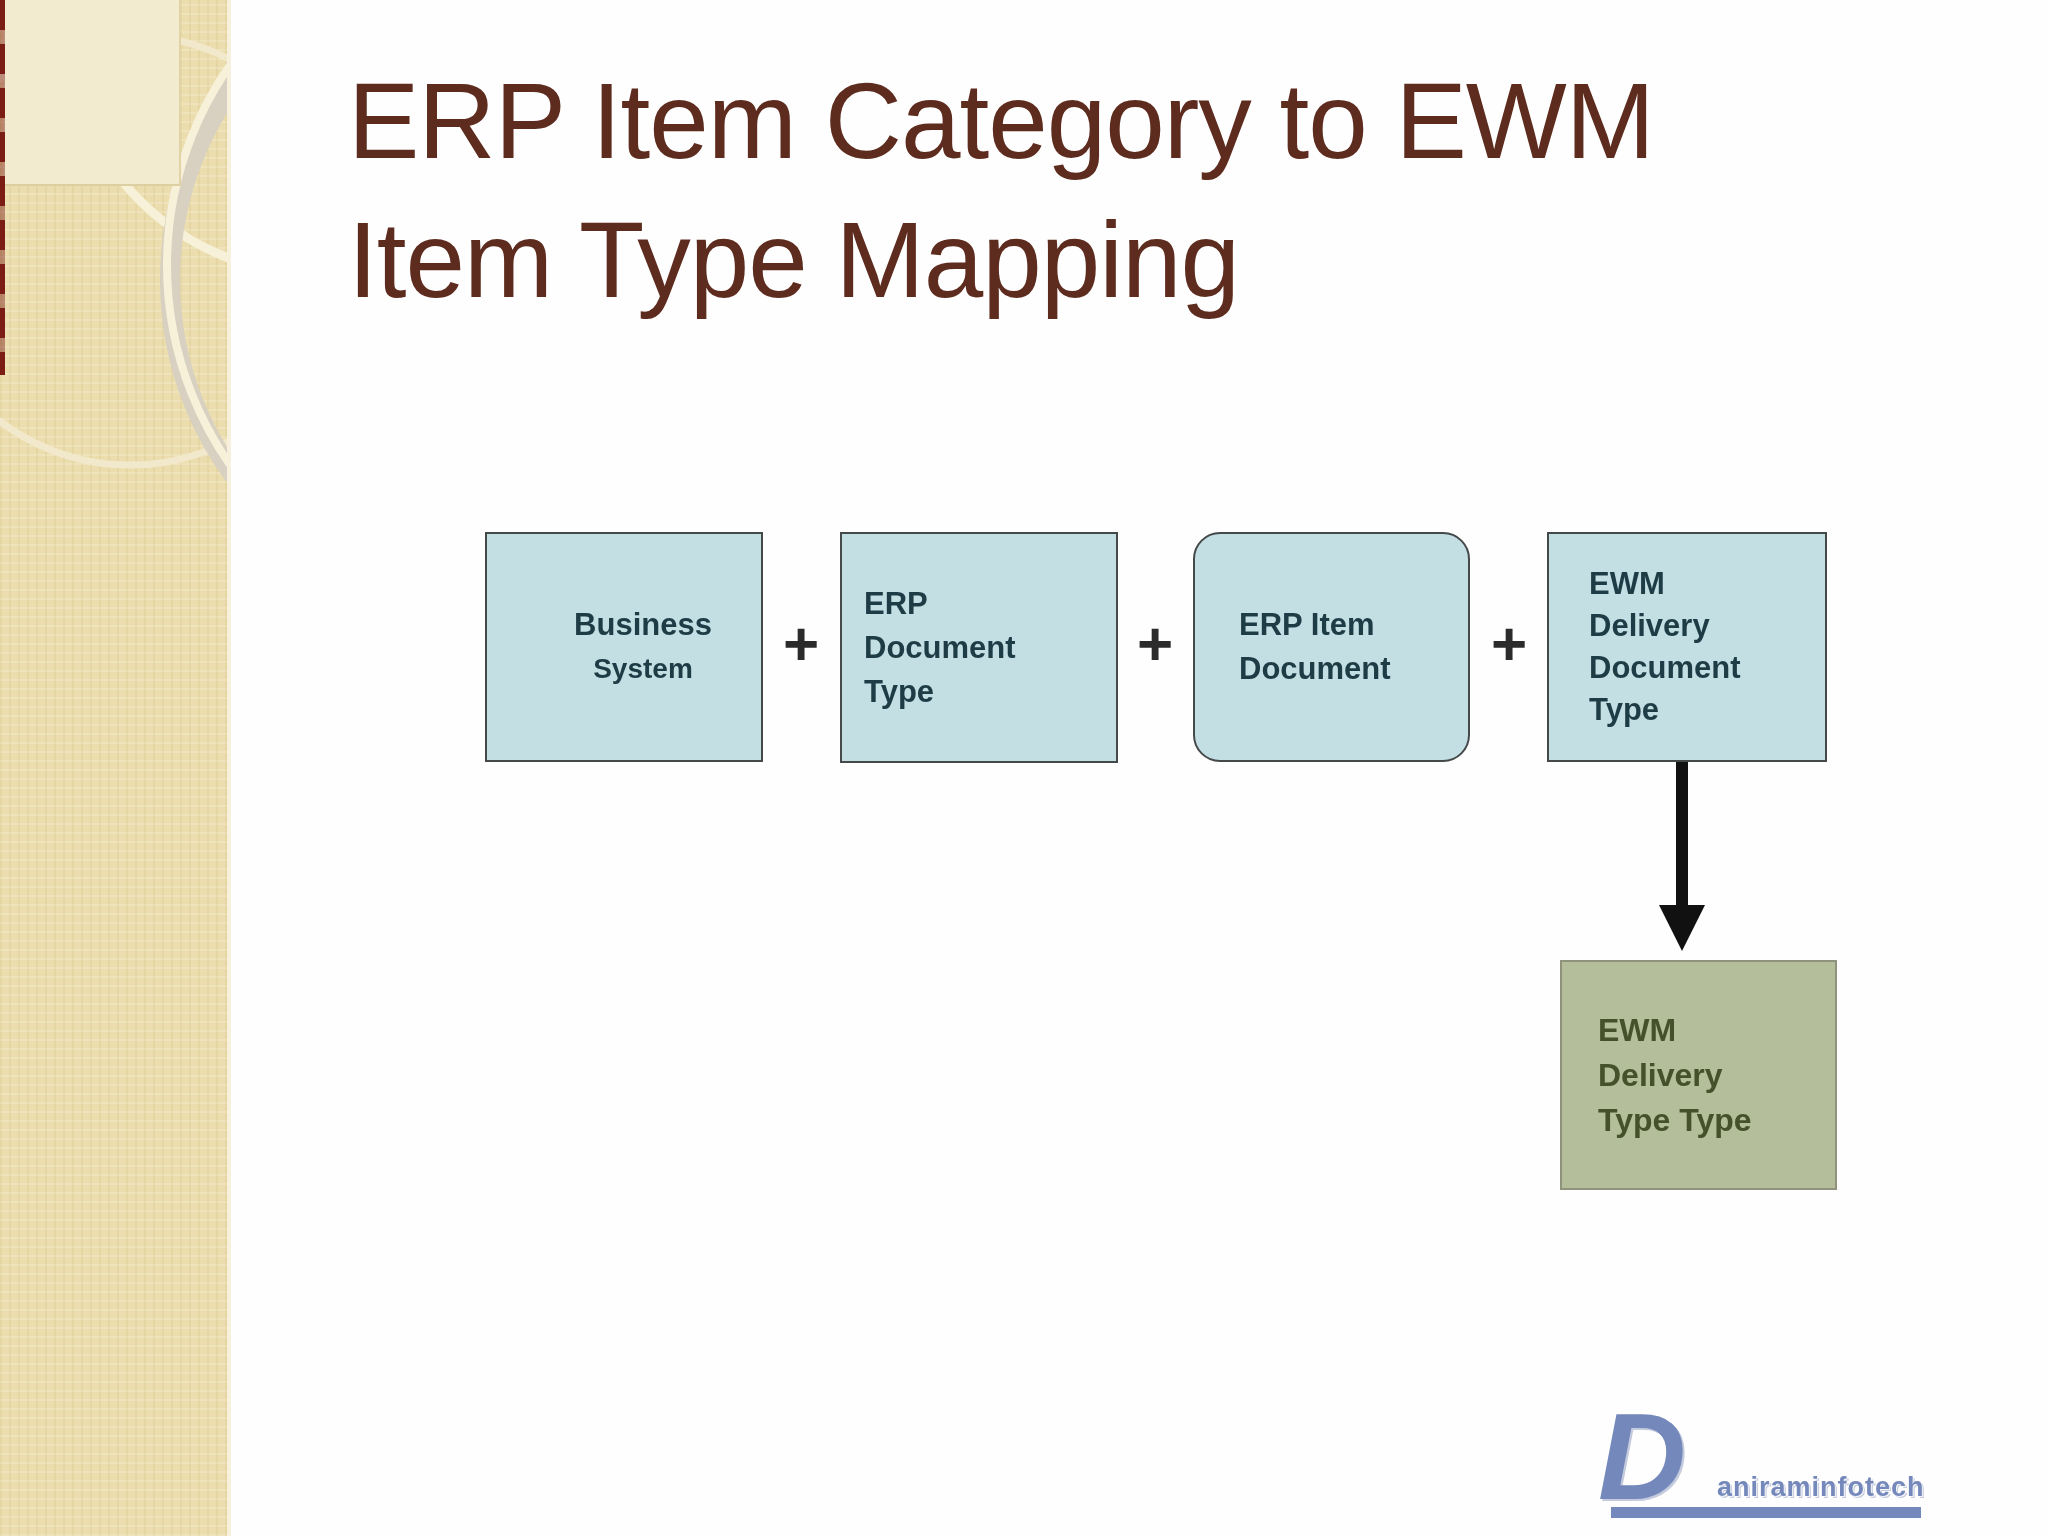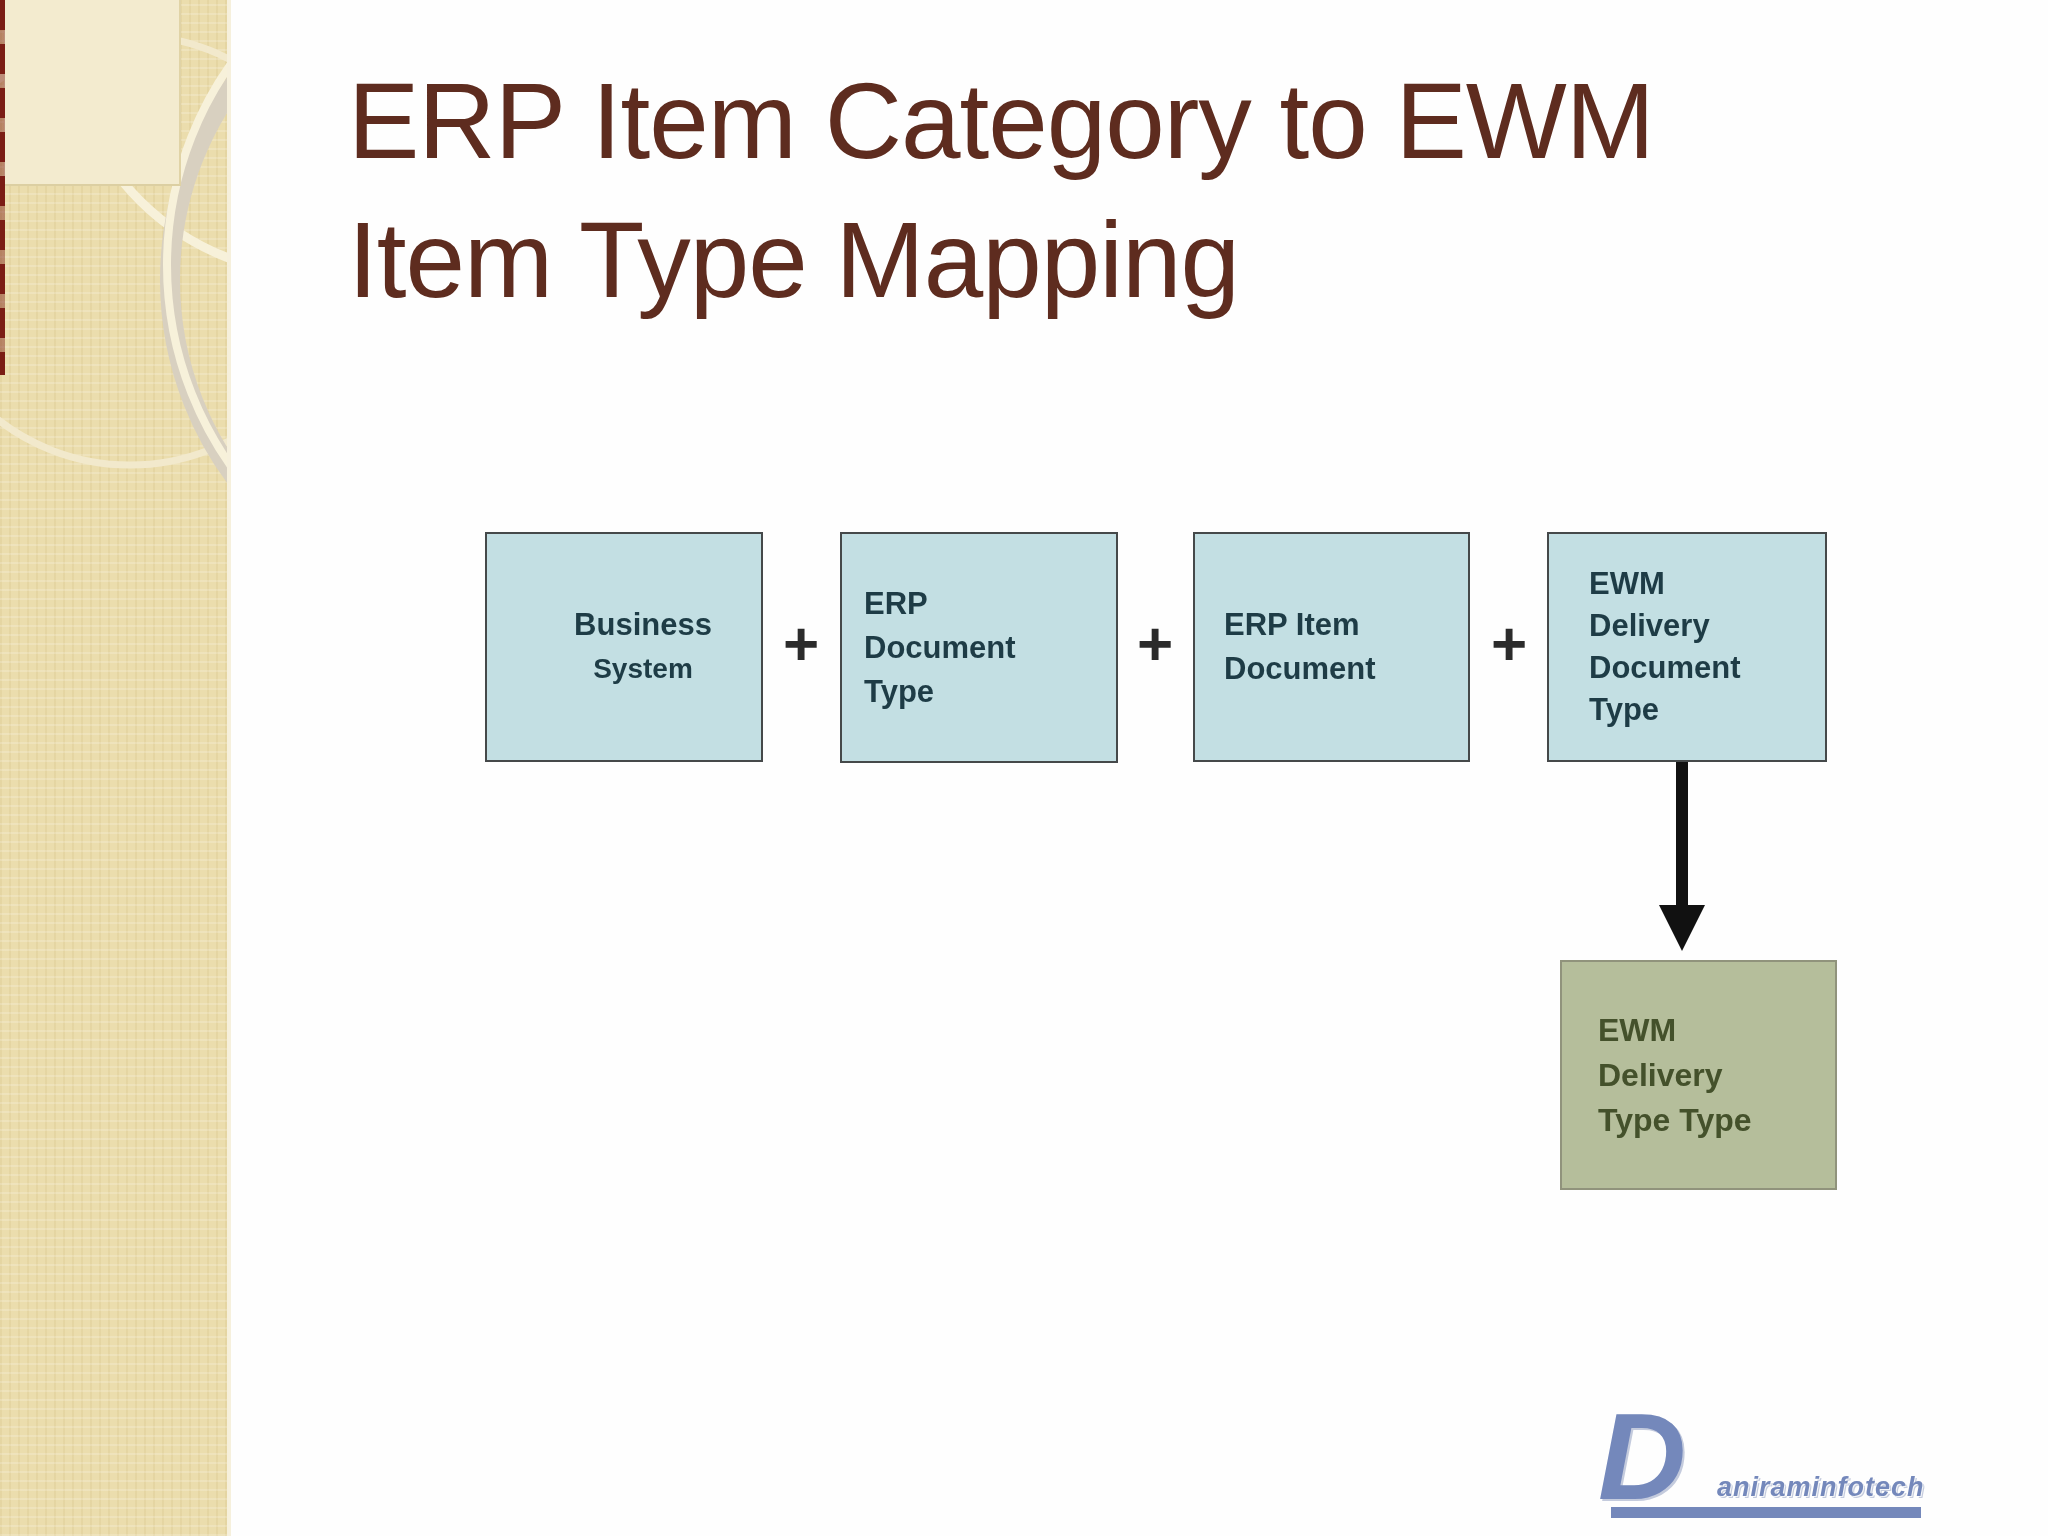--- a/index.html
+++ b/index.html
@@ -47,21 +47,21 @@
     background:#C3DFE3;
     border:2px solid #45494A;
     box-sizing:border-box;
     display:flex;flex-direction:column;justify-content:center;
     color:#1E3C46;font-weight:bold;
   }
   .dbox .bl{display:block;font-size:31px;line-height:44px;}
   #box-business{left:485px;top:532px;width:278px;height:230px;padding-left:38px;align-items:center;}
   #box-business .bl2{font-size:28px;}
   #box-erp-doc{left:840px;top:532px;width:278px;height:231px;padding-left:22px;}
-  #box-erp-item{left:1193px;top:532px;width:277px;height:230px;padding-left:29px;}
+  #box-erp-item{left:1193px;top:532px;width:277px;height:230px;padding-left:44px;border-radius:27px;}
   #box-ewm-doc{left:1547px;top:532px;width:280px;height:230px;padding-left:40px;}
   #box-ewm-doc .bl{line-height:42px;}
 
   .plus{
     position:absolute;top:612px;width:64px;height:64px;
     color:#2B2B2B;font-size:62px;font-weight:bold;line-height:64px;
     text-align:center;
   }
   #plus-1{left:769px;}
   #plus-2{left:1123px;}
@@ -90,21 +90,21 @@
 
   
   #logo{position:absolute;left:1598px;top:1398px;width:360px;height:130px;color:#7488BB;}
   #logo-d{
     position:absolute;left:0;top:0;
     font-size:122px;line-height:118px;font-weight:bold;font-style:italic;
     text-shadow:2px 2px 0 rgba(90,110,160,.35);
   }
   #logo-text{
     position:absolute;left:119px;top:74px;
-    font-size:27px;font-weight:bold;font-style:italic;letter-spacing:1px;
+    font-size:27px;font-weight:bold;letter-spacing:1px;
     text-shadow:1px 1px 0 rgba(255,255,255,.8),2px 2px 0 rgba(90,110,160,.35);
     white-space:nowrap;
   }
   #logo-bar{
     position:absolute;left:13px;top:109px;width:310px;height:11px;
     background:#7488BB;
   }
 </style>
 </head>
 <body>

